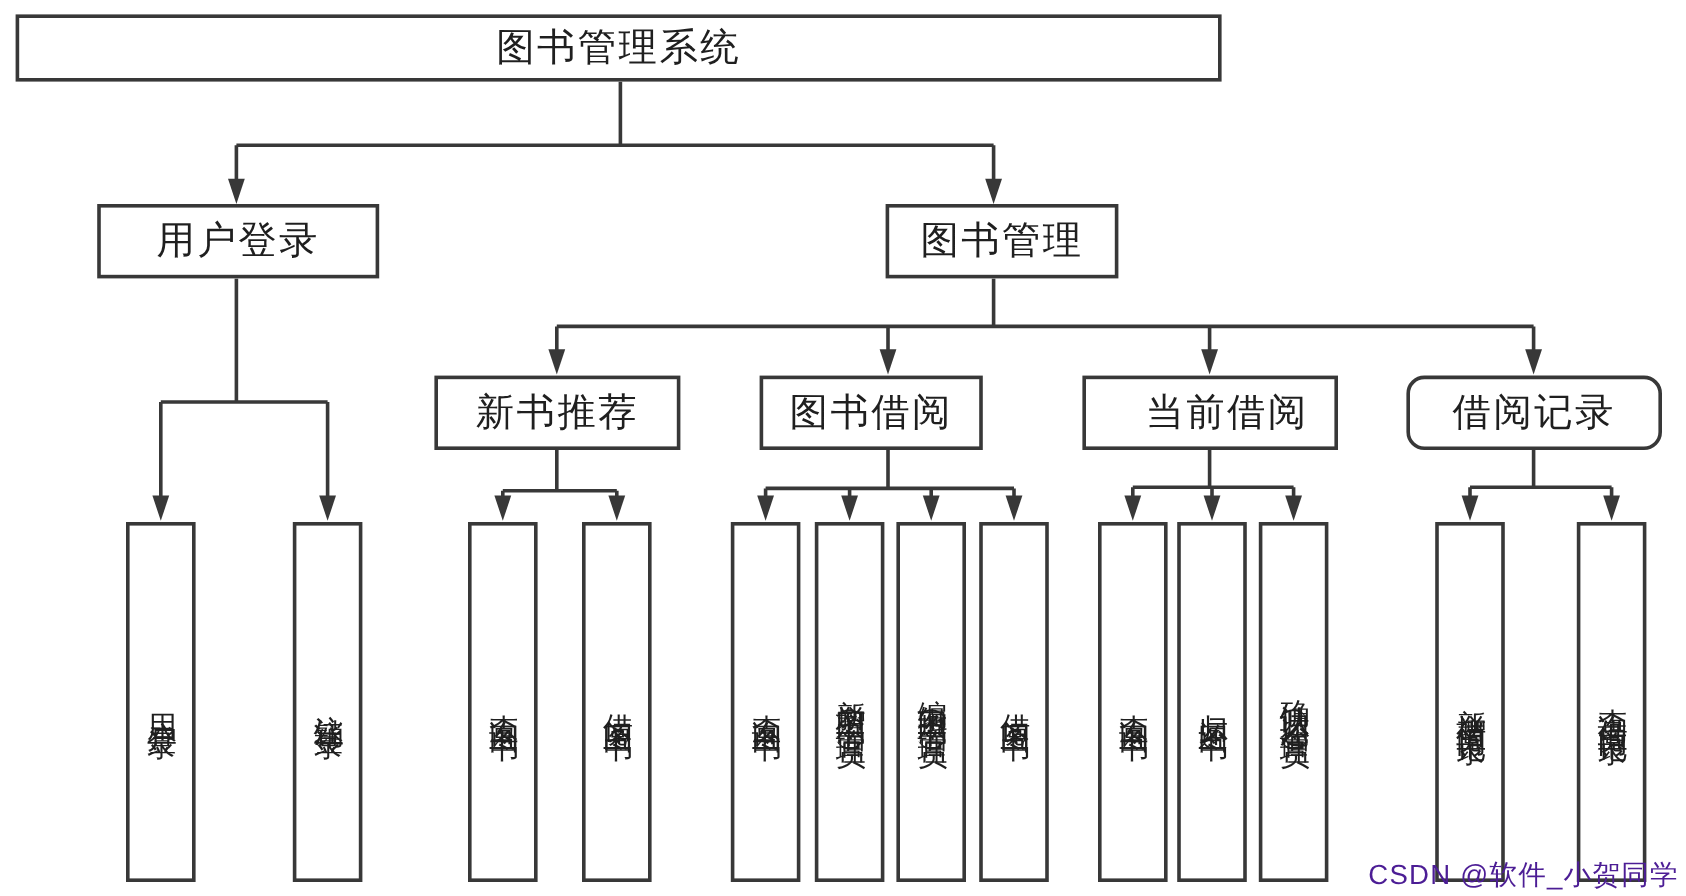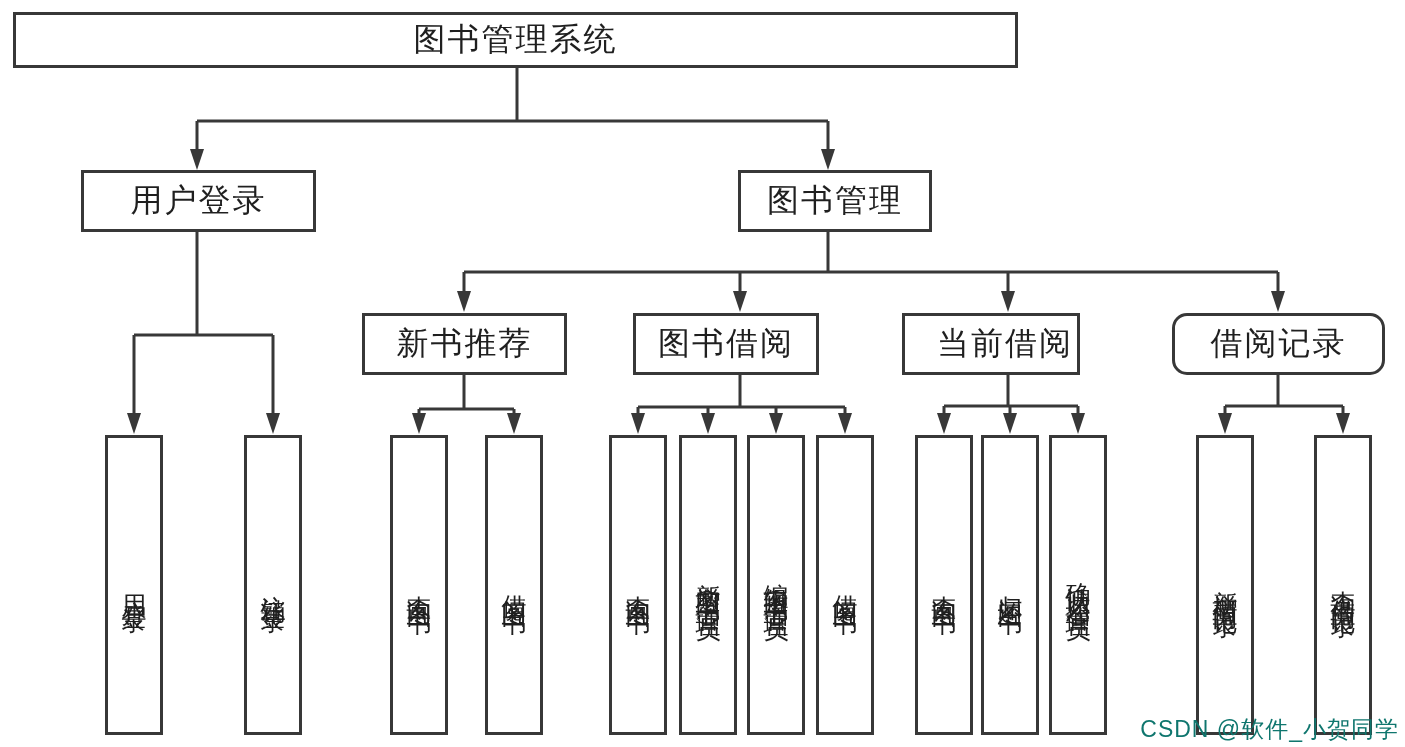--- a/index.html
+++ b/index.html
@@ -44,21 +44,21 @@
     font-size: 25px;
     letter-spacing: 5px;
     line-height: 1;
   }
   .node.root   { left: 13px;   top: 12px;  width: 1005px; height: 56px; }
   .node.lvl2a  { left: 81px;   top: 170px; width: 235px;  height: 62px; }
   .node.lvl2b  { left: 712px;  top: 170px; width: 194px;  height: 62px; margin-left: 26px; }
   .node.lvl3   { top: 313px; height: 62px; }
   .node.l3a { left: 362px;  width: 205px; }
   .node.l3b { left: 633px;  width: 186px; }
-  .node.l3c { left: 902px;  width: 178px; padding-left: 28px; }
+  .node.l3c { left: 902px;  width: 213px; padding-left: 28px; }
   .node.l3d { left: 1172px; width: 213px; border-radius: 15px; }
   .node.leaf { top: 435px; width: 58px; height: 300px; }
   .leaf.p1a { left: 105px; }
   .leaf.p1b { left: 244px; }
   .leaf.p2a { left: 390px; }
   .leaf.p2b { left: 485px; }
   .leaf.p3a { left: 609px; }
   .leaf.p3b { left: 679px; }
   .leaf.p3c { left: 747px; }
   .leaf.p3d { left: 816px; }
@@ -66,21 +66,21 @@
   .leaf.p4b { left: 981px; }
   .leaf.p4c { left: 1049px; }
   .leaf.p5a { left: 1196px; }
   .leaf.p5b { left: 1314px; }
   .watermark {
     position: absolute;
     right: 6px;
     bottom: 2px;
     z-index: 5;
     font-size: 23px;
-    color: #0f766e;
+    color: #4c1d95;
     letter-spacing: 1px;
     white-space: nowrap;
   }
 </style>
 </head>
 <body>
 
 <div class="canvas">
 
   <svg class="connectors" viewBox="0 0 1405 747" xmlns="http://www.w3.org/2000/svg">

